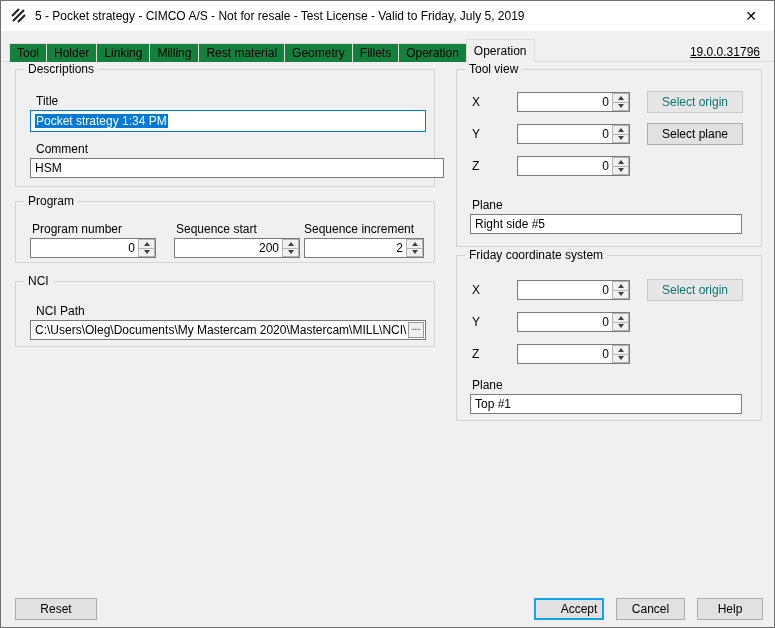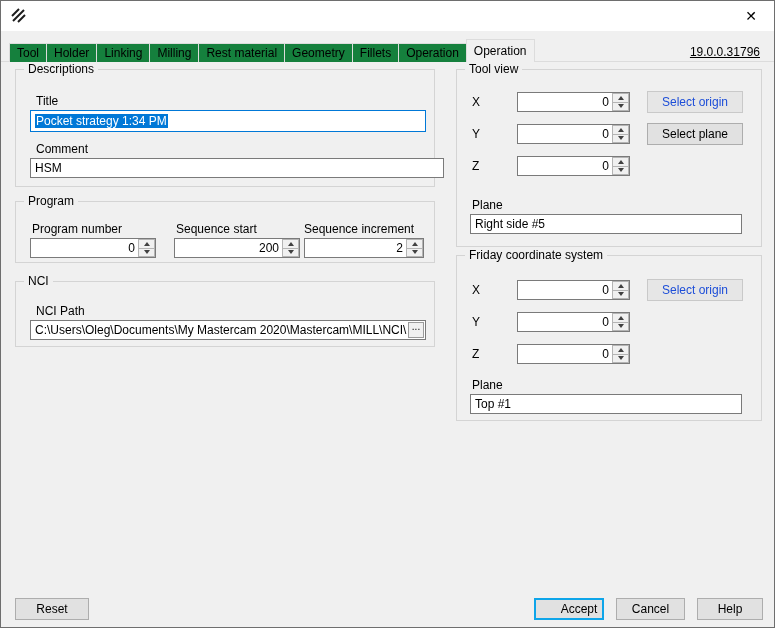--- a/index.html
+++ b/index.html
@@ -54,36 +54,37 @@
               align-items:center; justify-content:center; cursor:pointer; }
   .spin-btn + .spin-btn { margin-top:-1px; }
   i.arr { display:block; width:0; height:0; border-left:3px solid transparent; border-right:3px solid transparent; }
   i.arr.up   { border-bottom:4px solid #404040; }
   i.arr.down { border-top:4px solid #404040; }
 
   
   .btn { position:absolute; height:22px; background:#e1e1e1; border:1px solid #adadad;
          font-family:"Liberation Sans", sans-serif; font-size:12px; text-align:center;
          line-height:20px; cursor:pointer; padding:0; }
-  .btn.disabled { color:#1d4ed8; background:#e6e6e6; border-color:#c9c9c9; cursor:default; }
+  .btn.disabled { color:#0f766e; background:#e6e6e6; border-color:#c9c9c9; cursor:default; }
   .btn.default { border:2px solid #0ea5e9; line-height:18px;padding-left:20px; }
 </style>
 </head>
 <body>
 
 <div class="dialog">
 
   <div class="titlebar">
     <svg class="app-icon" viewBox="0 0 16 16">
       <g stroke="#1c1c1c" stroke-width="2" fill="none">
         <line x1="1" y1="8" x2="8" y2="1"></line>
         <line x1="2" y1="13" x2="13" y2="2"></line>
         <line x1="7" y1="14" x2="14" y2="7"></line>
       </g>
     </svg>
+    <span class="win-title">5 - Pocket strategy - CIMCO A/S - Not for resale - Test License - Valid to Friday, July 5, 2019</span>
     <span class="close-btn">✕</span>
   </div>
 
   <div class="tabpage-border"></div>
   <div class="tabbar">
     <span class="tab">Tool</span>
     <span class="tab">Holder</span>
     <span class="tab">Linking</span>
     <span class="tab">Milling</span>
     <span class="tab">Rest material</span>
@@ -244,18 +245,18 @@
         <span class="spin-btn">
             <i class="arr down"></i>
           </span>
       </span>
     </div>
 
     <span class="label" style="left:15px; top:122px;">Plane</span>
     <input class="textbox" style="left: 13px; top: 138px; width: 272px;" value="Top #1">
   </div>
 
-  <button class="btn" style="left:14px; top:597px; width:74px;">Reset</button>
+  <button class="btn" style="left:14px; top:597px; width:82px;">Reset</button>
   <button class="btn default" style="left:533px; top:597px; width:70px;">Accept</button>
   <button class="btn" style="left:615px; top:597px; width:69px;">Cancel</button>
   <button class="btn" style="left:696px; top:597px; width:66px;">Help</button>
 
 </div>
 
 </body></html>

